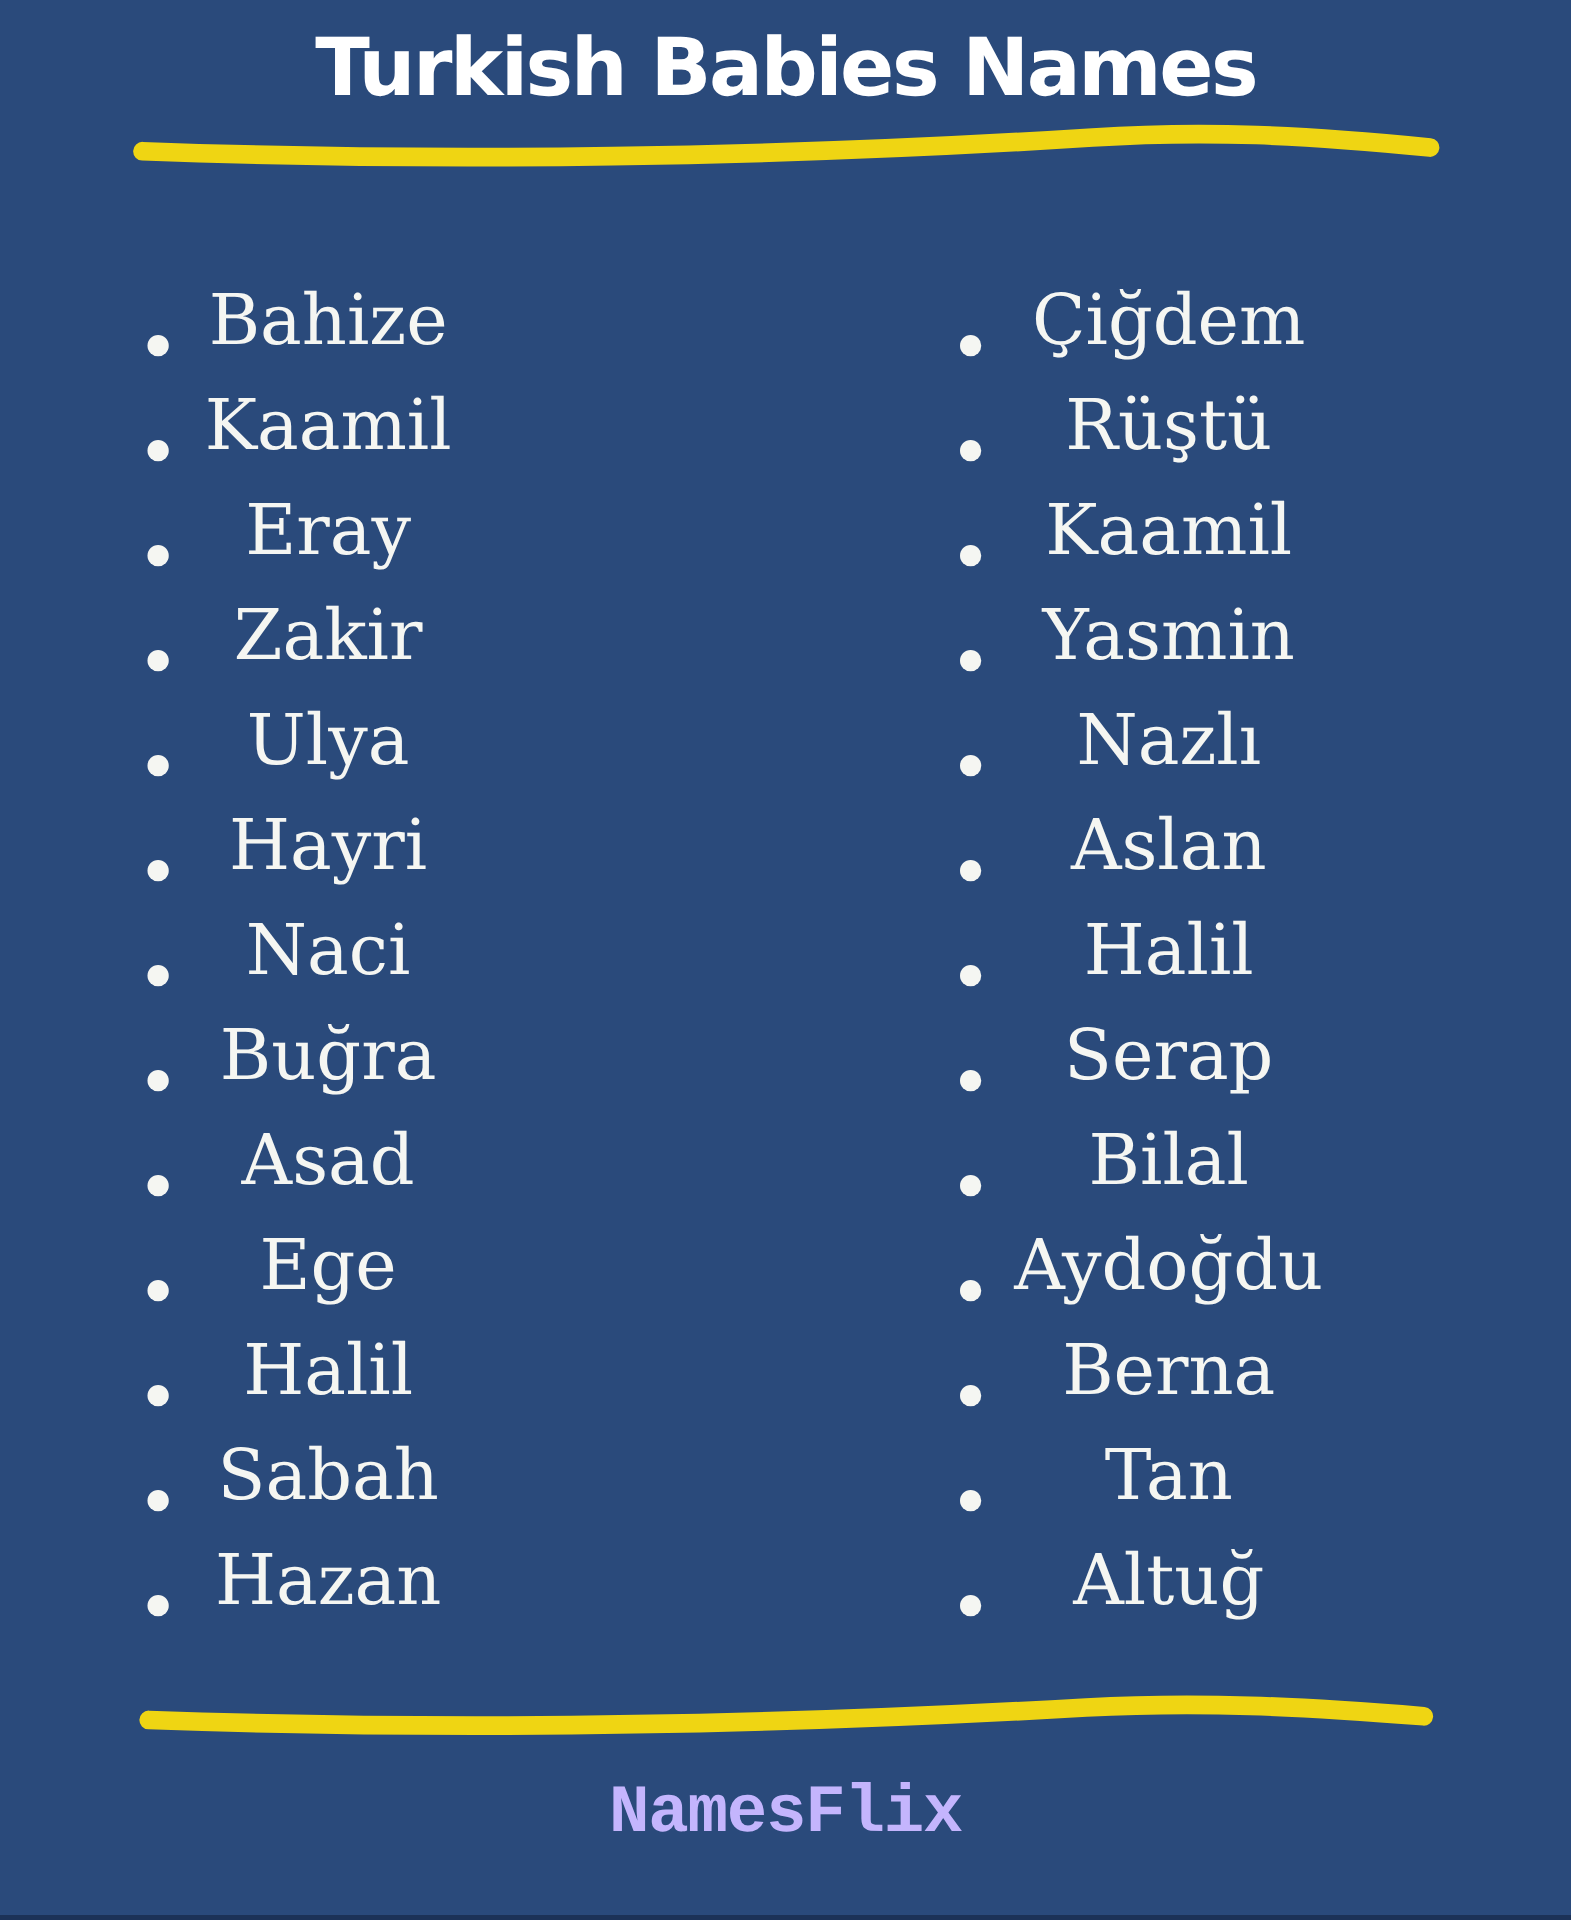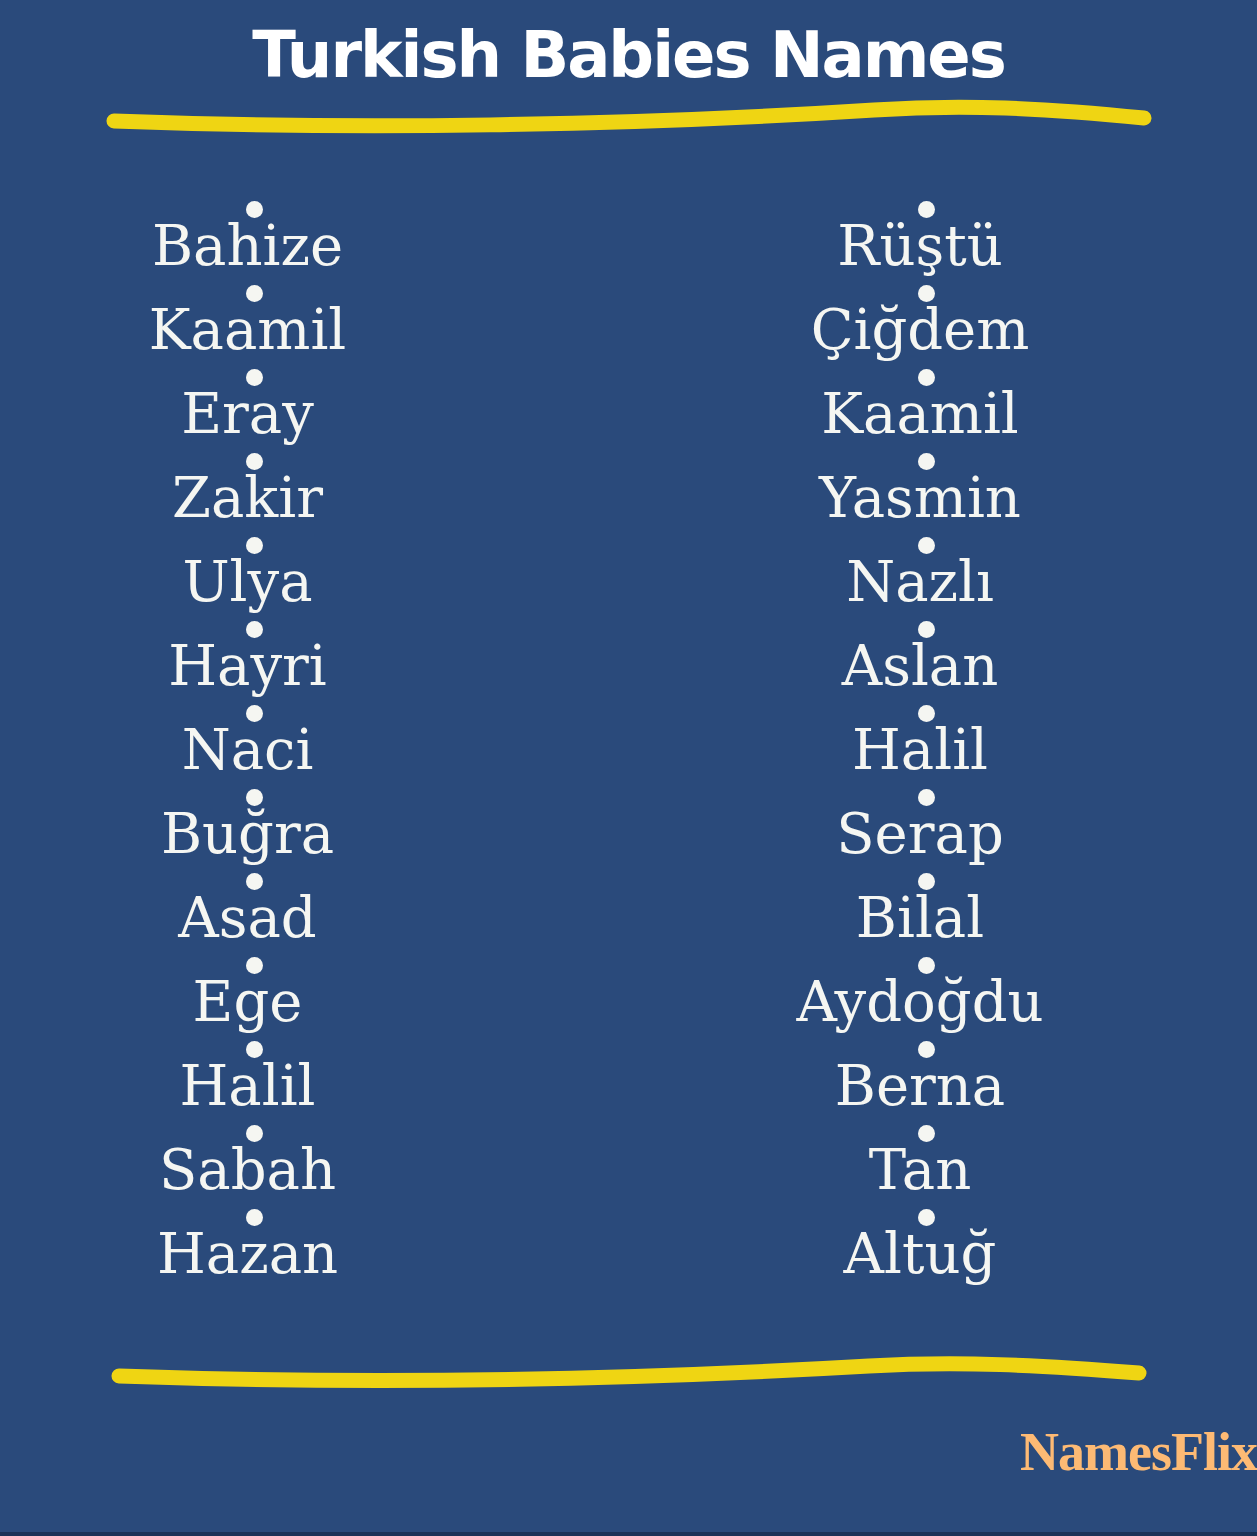--- a/index.html
+++ b/index.html
@@ -44,48 +44,46 @@
     justify-content:space-between;
     padding:0 172px 0 105px;
     margin-top:64px;
   }
   .col{ list-style:none; }
   .col-left{ width:285px; }
   .col-right{ width:330px; }
   .col li{
     height:84px;
     display:flex;
-    align-items:center;
-    flex-direction:column;
+    align-items:flex-end;
   }
   .bullet{
     flex:0 0 auto;
     width:17px;height:17px;
     margin-left:13px;
     border-radius:50%;
     background:var(--name);
   }
   .nm{
     flex:1 1 auto;
     text-align:center;
     font-size:56px;
     line-height:1;
     color:var(--name);
     white-space:nowrap;
   }
   
   .poster-footer{ position:absolute; left:0; right:0; top:1345px; text-align:center; }
   .brand{
-    font-family:Liberation Serif, serif;
+    font-family:Liberation Mono, monospace;
     font-weight:800;
     font-size:54px;
     letter-spacing:-1px;
-    color:#fdba74;
+    color:#c4b5fd;
     margin-top:28px;
-    text-align:right;
   }
 </style>
 </head>
 <body>
 
 <div class="poster">
 
   <header class="poster-header">
     <h1 class="page-title">Turkish Babies Names</h1>
     <svg class="squiggle" width="1050" height="42" viewBox="0 0 1050 42" aria-hidden="true">
@@ -144,25 +142,25 @@
           <span class="nm">Sabah</span>
         </li>
         <li>
           <span class="bullet"></span>
           <span class="nm">Hazan</span>
         </li>
       </ul>
     <ul class="col col-right" id="col-right">
         <li>
           <span class="bullet"></span>
+          <span class="nm">Çiğdem</span>
+        </li>
+        <li>
+          <span class="bullet"></span>
           <span class="nm">Rüştü</span>
-        </li>
-        <li>
-          <span class="bullet"></span>
-          <span class="nm">Çiğdem</span>
         </li>
         <li>
           <span class="bullet"></span>
           <span class="nm">Kaamil</span>
         </li>
         <li>
           <span class="bullet"></span>
           <span class="nm">Yasmin</span>
         </li>
         <li>

